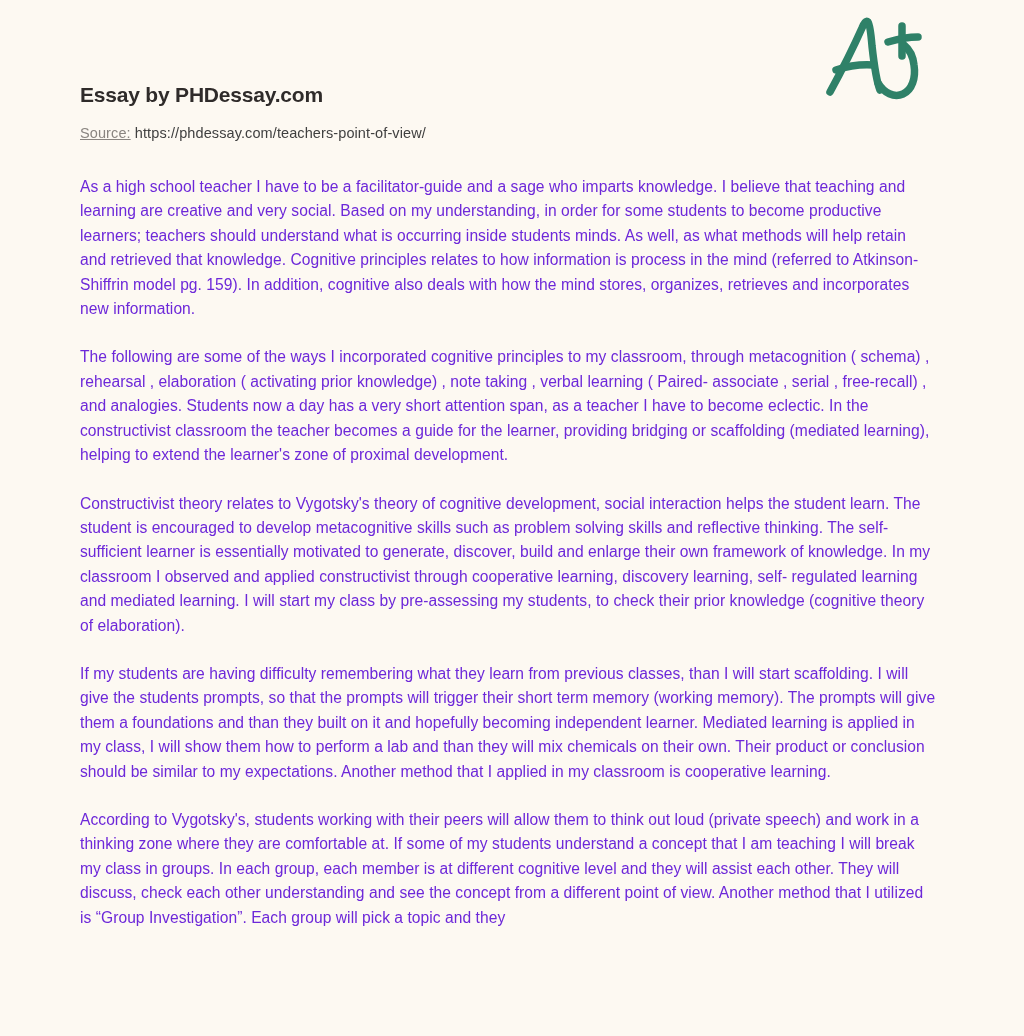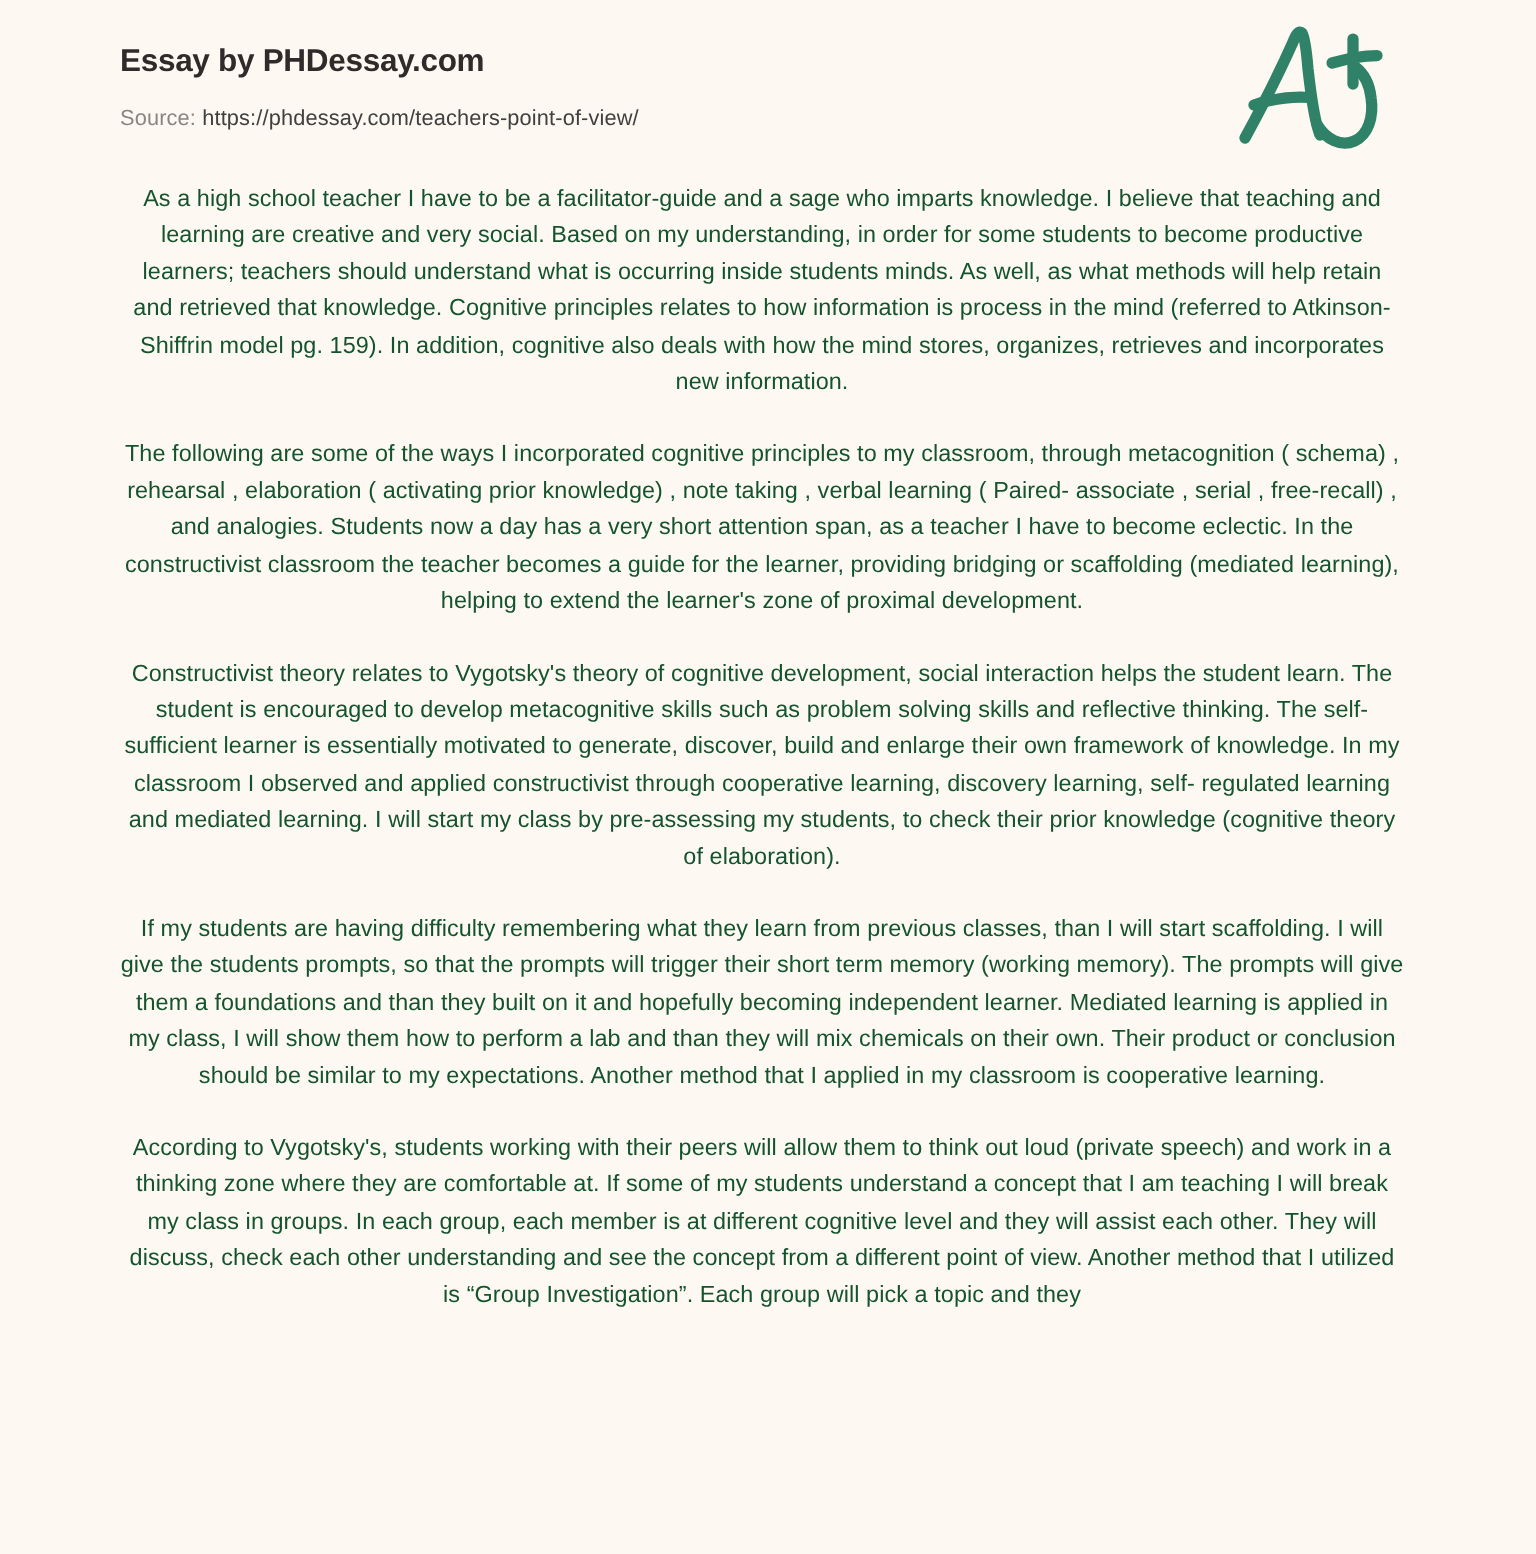--- a/index.html
+++ b/index.html
@@ -16,38 +16,39 @@
   }
   .page {
     position: relative;
     width: 1024px;
     height: 1036px;
     box-sizing: border-box;
     padding: 0 80px;
   }
   .masthead {
     position: relative;
-    padding-top: 28px;
+    padding-top: 82px;
   }
   .brand-line {
     font-size: 21px;
     font-weight: bold;
     color: #2f2b2a;
     letter-spacing: -0.2px;
     line-height: 1.2;
   }
   .source-line {
     margin-top: 17px;
     font-size: 14.5px;
     color: #8a8580;
     line-height: 1.3;
     letter-spacing: 0.1px;
   }
   .source-label {
     color: #8a8580;
+    text-decoration: underline;
   }
   .source-url {
     color: #404040;
     text-decoration: none;
   }
   .logo {
     position: absolute;
     top: 8px;
     right: 10px;
     width: 120px;
@@ -67,24 +68,23 @@
     letter-spacing: -0.3px;
     line-height: 1.25;
   }
   .body-copy {
     padding-top: 32px;
   }
   .body-copy p {
     margin: 0 0 24px 0;
     font-size: 15.6px;
     line-height: 24.4px;
-    color: #14532d;
+    color: #6d28d9;
     letter-spacing: 0.05px;
     max-width: 856px;
-    text-align: center;
   }
 </style>
 </head>
 <body>
 
 <div class="page">
 
   <div class="masthead">
 
     <div class="brand-line">Essay by PHDessay.com</div>

